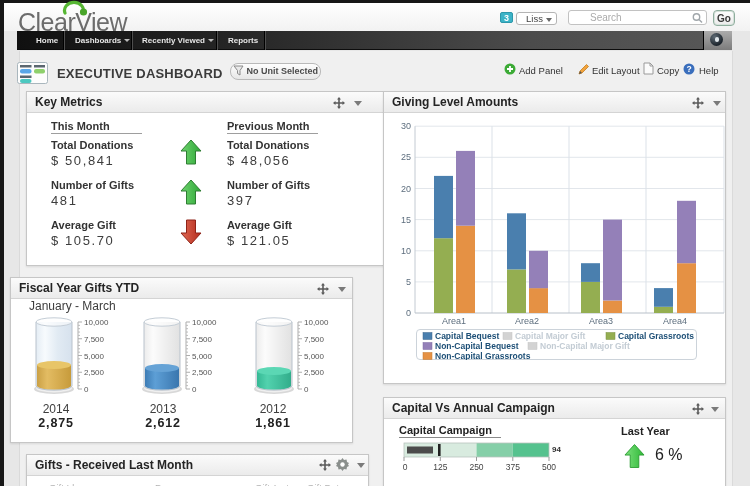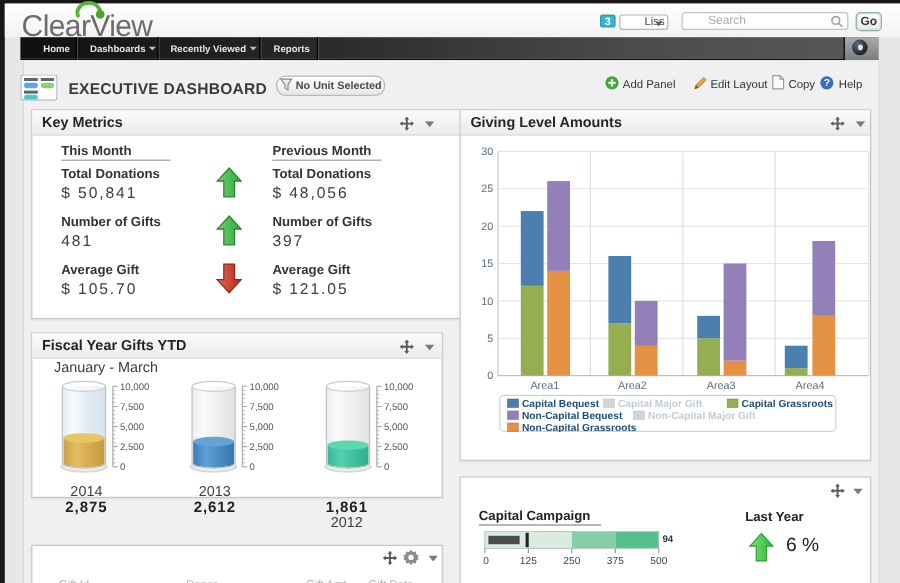--- a/index.html
+++ b/index.html
@@ -6,21 +6,21 @@
 html,body { width:750px; height:486px; overflow:hidden; }
 body { position:relative; background:#e7e7e7; font-family:"Liberation Sans",sans-serif; }
 .abs { position:absolute; }
 
 #ftop { left:0; top:0; width:750px; height:3px; background:#171717; }
 #fleft { left:0; top:0; width:4px; height:486px; background:#171717; }
 
 #hdr { left:4px; top:3px; width:746px; height:28px; background:linear-gradient(#ffffff, #f2f2f2); }
 #logo { left:18px; top:8px; font-size:25px; color:#6c6c6c; letter-spacing:-0.5px; }
 #badge { left:500px; top:12px; width:13px; height:11px; background:#3cb3c7; border:1px solid #2d98ab; border-radius:2px; color:#fff; font-size:9px; font-weight:bold; text-align:center; line-height:10px; }
-#userdd { left:516px; top:12px; width:41px; height:13px; background:#fff; border:1px solid #b4b4b4; border-radius:3px; font-size:9.5px; color:#444; line-height:12px; padding-left:20px; }
+#userdd { left:516px; top:12px; width:41px; height:13px; background:#fff; border:1px solid #b4b4b4; border-radius:3px; font-size:9.5px; color:#444; line-height:12px; padding-left:9px; }
 #userdd .car { position:absolute; right:4px; top:4.5px; width:0; height:0; border-left:3.5px solid transparent; border-right:3.5px solid transparent; border-top:4px solid #666; }
 #search { left:568px; top:10px; width:139px; height:15px; background:#fff; border:1px solid #c2c2c2; border-radius:3px; font-size:10px; color:#ababab; line-height:13px; padding-left:21px; }
 #gobtn { left:713px; top:10px; width:22px; height:16px; background:linear-gradient(#fefefe,#ebebeb); border:1px solid #8fae9e; border-radius:4px; box-shadow:0 0 0 1px #d7e2db inset; font-size:10px; font-weight:bold; color:#3a3a3a; text-align:center; line-height:15px; }
 
 #nav { left:17px; top:31px; width:715px; height:19px; background:linear-gradient(90deg,#101010 0%, #252525 30%, #4c4c4c 72%, #585858 100%); border-bottom:1px solid #0c0c0c; }
 .navitem { position:absolute; top:0; height:18px; font-size:8px; font-weight:bold; color:#e6e6e6; line-height:19px; white-space:nowrap; }
 .navsep { position:absolute; top:0; width:1px; height:19px; background:#000; box-shadow:1px 0 0 #4e4e4e; }
 .navcar { position:absolute; top:8px; width:0; height:0; border-left:3px solid transparent; border-right:3px solid transparent; border-top:3.5px solid #bbb; }
 #navright { left:686px; top:0; width:29px; height:19px; background:linear-gradient(#ababab,#7c7c7c); border-left:1px solid #000; }
 #navcirc { left:710px; top:33px; width:13px; height:13px; border-radius:50%; background:radial-gradient(circle at 35% 30%, #5e6a74, #1c242c 70%); }
@@ -167,21 +167,21 @@
       </defs>
   </svg>
   <svg class="abs" style="left:306px;top:5px" width="12" height="12" viewBox="0 0 12 12">
     <path d="M6 0 L8 2.5 H6.8 V5.2 H9.5 V4 L12 6 L9.5 8 V6.8 H6.8 V9.5 H8 L6 12 L4 9.5 H5.2 V6.8 H2.5 V8 L0 6 L2.5 4 V5.2 H5.2 V2.5 H4 Z" fill="#5a5a5a"></path>
   </svg>
   <svg class="abs" style="left:327px;top:9px" width="8" height="5" viewBox="0 0 8 5">
       <path d="M0 0 H8 L4 5 Z" fill="#7a7a7a"></path>
     </svg>
 </div>
 
-<div class="panel" style="left:26px;top:277px;width:343px;height:138px;">
+<div class="panel" style="left:10px;top:277px;width:343px;height:166px;">
   <div class="phead">Fiscal Year Gifts YTD</div>
   <div class="abs" style="left:18px;top:21px;font-size:12px;color:#3d3d3d;">January - March</div>
   <svg class="abs" style="left:22px;top:36px" width="78" height="84" viewBox="0 0 78 84">
     <defs>
       <linearGradient id="glass1" x1="0" y1="0" x2="1" y2="0">
         <stop offset="0" stop-color="#dfe9f2"></stop>
           <stop offset="0.25" stop-color="#f6fafd"></stop>
           <stop offset="0.6" stop-color="#dce7f1"></stop>
           <stop offset="1" stop-color="#cfdcea"></stop>
       </linearGradient>
@@ -315,31 +315,32 @@
     <text x="51" y="11" font-size="8" fill="#555" font-family="Liberation Sans">10,000</text>
     <text x="51" y="27.5" font-size="8" fill="#555" font-family="Liberation Sans">7,500</text>
     <text x="51" y="44.5" font-size="8" fill="#555" font-family="Liberation Sans">5,000</text>
     <text x="51" y="61" font-size="8" fill="#555" font-family="Liberation Sans">2,500</text>
     <text x="51" y="78" font-size="8" fill="#555" font-family="Liberation Sans">0</text>
   </svg>
   <div class="fylbl" style="left:15px;top:124px;">2014</div>
   <div class="fyval" style="left:15px;top:138px;">2,875</div>
   <div class="fylbl" style="left:122px;top:124px;">2013</div>
   <div class="fyval" style="left:122px;top:138px;">2,612</div>
-  <div class="fylbl" style="left:232px;top:124px;margin-top:26px;">2012</div>
+  <div class="fylbl" style="left:232px;top:124px;">2012</div>
   <div class="fyval" style="left:232px;top:138px;">1,861</div>
   <svg class="abs" style="left:306px;top:5px" width="12" height="12" viewBox="0 0 12 12">
     <path d="M6 0 L8 2.5 H6.8 V5.2 H9.5 V4 L12 6 L9.5 8 V6.8 H6.8 V9.5 H8 L6 12 L4 9.5 H5.2 V6.8 H2.5 V8 L0 6 L2.5 4 V5.2 H5.2 V2.5 H4 Z" fill="#5a5a5a"></path>
   </svg>
   <svg class="abs" style="left:327px;top:9px" width="8" height="5" viewBox="0 0 8 5">
       <path d="M0 0 H8 L4 5 Z" fill="#7a7a7a"></path>
     </svg>
 </div>
 
 <div class="panel" style="left:26px;top:454px;width:343px;height:60px;">
+  <div class="phead">Gifts - Received Last Month</div>
   <div class="abs" style="left:22px;top:27px;font-size:9.5px;color:#b4b4b4;">Gift Id</div>
   <div class="abs" style="left:128px;top:27px;font-size:9.5px;color:#b4b4b4;">Donor</div>
   <div class="abs" style="left:228px;top:27px;font-size:9.5px;color:#b4b4b4;">Gift Amt</div>
   <div class="abs" style="left:280px;top:27px;font-size:9.5px;color:#b4b4b4;">Gift Date</div>
   <svg class="abs" style="left:292px;top:4px" width="12" height="12" viewBox="0 0 12 12">
     <path d="M6 0 L8 2.5 H6.8 V5.2 H9.5 V4 L12 6 L9.5 8 V6.8 H6.8 V9.5 H8 L6 12 L4 9.5 H5.2 V6.8 H2.5 V8 L0 6 L2.5 4 V5.2 H5.2 V2.5 H4 Z" fill="#5a5a5a"></path>
   </svg>
   <svg class="abs" style="left:309px;top:3px" width="13" height="13" viewBox="0 0 13 13">
     <path d="M6.5 0 L8 2 L10.5 1.5 L11 4 L13 5 L12 6.5 L13 8 L11 9 L10.5 11.5 L8 11 L6.5 13 L5 11 L2.5 11.5 L2 9 L0 8 L1 6.5 L0 5 L2 4 L2.5 1.5 L5 2 Z" fill="#8a8f8c"></path>
     <circle cx="6.5" cy="6.5" r="2.2" fill="#fff"></circle>
@@ -421,20 +422,21 @@
     <rect x="7" y="13.5" width="9" height="7" fill="#9480b8" stroke="#7e6ba2" stroke-width="0.5"></rect>
     <text x="19" y="20" font-size="8.5" font-weight="bold" fill="#1d4f76" font-family="Liberation Sans">Non-Capital Bequest</text>
     <rect x="112" y="13.5" width="9" height="7" fill="#d3d3d3" stroke="#c3c3c3" stroke-width="0.5"></rect>
     <text x="124" y="20" font-size="8.5" font-weight="bold" fill="#c3ccd4" font-family="Liberation Sans">Non-Capital Major Gift</text>
     <rect x="7" y="23.5" width="9" height="7" fill="#e59144" stroke="#c2782f" stroke-width="0.5"></rect>
     <text x="19" y="30" font-size="8.5" font-weight="bold" fill="#1d4f76" font-family="Liberation Sans">Non-Capital Grassroots</text>
   </svg>
 </div>
 
 <div class="panel" id="capitalpanel" style="left:383px;top:397px;width:343px;height:120px;">
+  <div class="phead">Capital Vs Annual Campaign</div>
   <div class="cc-title" style="left:15px;top:26px;">Capital Campaign</div>
   <div class="abs" style="left:15px;top:39px;width:102px;height:1px;background:#8a8a8a;"></div>
   <svg class="abs" style="left:18px;top:44px" width="175" height="32" viewBox="0 0 175 32">
     <rect x="2" y="1" width="72.5" height="14" fill="#d8ebdf"></rect>
     <rect x="74.5" y="1" width="36.3" height="14" fill="#85cfa8"></rect>
     <rect x="110.8" y="1" width="36.2" height="14" fill="#55c28e"></rect>
     <rect x="2" y="1" width="145" height="14" fill="none" stroke="#b9c4bd" stroke-width="0.8"></rect>
     <rect x="5" y="4.5" width="26" height="7" fill="#4b4b4b"></rect>
     <rect x="36" y="2" width="2.6" height="12" fill="#222"></rect>
     <text x="150" y="10" font-size="8" font-weight="bold" fill="#333" font-family="Liberation Sans">94</text>

